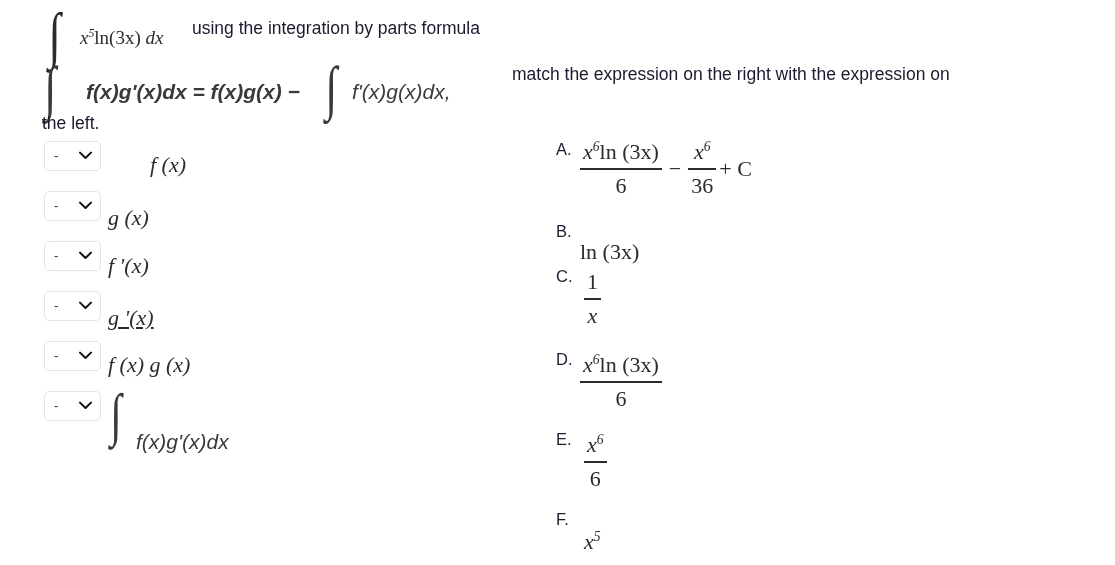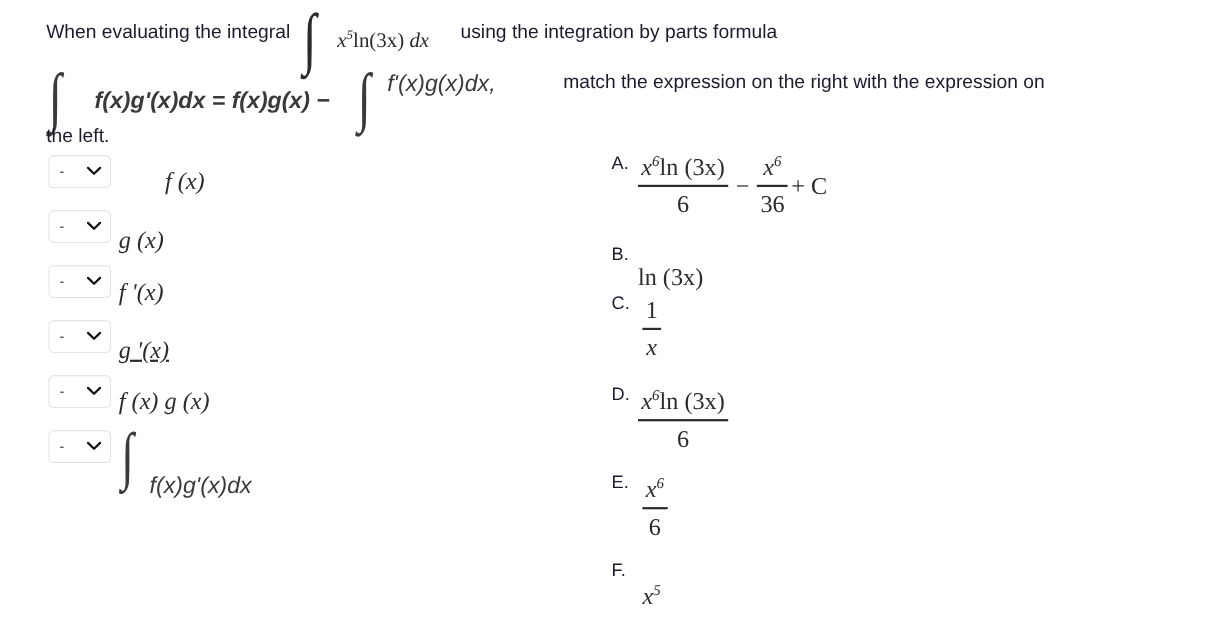--- a/index.html
+++ b/index.html
@@ -61,21 +61,21 @@
   .line1 .ptext { vertical-align: 12px; }
   .frag-int1 { display: inline-block; position: relative; width: 150px; height: 56px; vertical-align: middle; }
   .frag-int1 .intg { position: absolute; left: 4px; top: -10px; font-size: 62px; }
   .frag-int1 .body { position: absolute; left: 38px; top: 14px; font-size: 19px; white-space: nowrap; }
 
   .line2 { position: absolute; left: 0; top: 58px; white-space: nowrap; }
   .frag-ibp { display: inline-block; position: relative; width: 470px; height: 52px; vertical-align: middle; }
   .frag-ibp .intg-a { position: absolute; left: 0px; top: -8px; font-size: 60px; color:#3a3a3a; }
   .frag-ibp .seg-a { position: absolute; left: 44px; top: 15px; font-size: 21px; white-space: nowrap; font-weight: bold; }
   .frag-ibp .intg-b { position: absolute; left: 281px; top: -8px; font-size: 60px; color:#3a3a3a; }
-  .frag-ibp .seg-b { position: absolute; left: 310px; top: 0; font-size: 21px; white-space: nowrap; }
+  .frag-ibp .seg-b { position: absolute; left: 310px; top: 15px; font-size: 21px; white-space: nowrap; }
   .line2 .ptext { vertical-align: 16px; }
 
   .line3 { position: absolute; left: 0; top: 107px; }
 
   
   #left-col { position: absolute; left: 44px; top: 141px; }
   .row {
     position: relative;
     height: 50px;
   }
@@ -152,21 +152,21 @@
     vertical-align: middle;
     padding: 0 7px;
   }
 </style>
 </head>
 <body>
 
 <div id="prompt">
 
   <div class="line line1">
-    <span class="ptext">When evaluating the integral </span><span class="frag-int1">
+    <span class="frag-int1">
       <span class="intg mserif">∫</span>
       <span class="body mserif"><span>x</span><sup>5</sup><span class="up">ln</span><span class="up">(3x)</span>&nbsp;<span>dx</span></span>
     </span><span class="ptext">using the integration by parts formula</span>
   </div>
 
   <div class="line line2">
     <span class="frag-ibp">
       <span class="intg msans intg-a">∫</span>
       <span class="msans seg-a">f(x)g'(x)dx = f(x)g(x) −</span>
       <span class="intg msans intg-b">∫</span>

